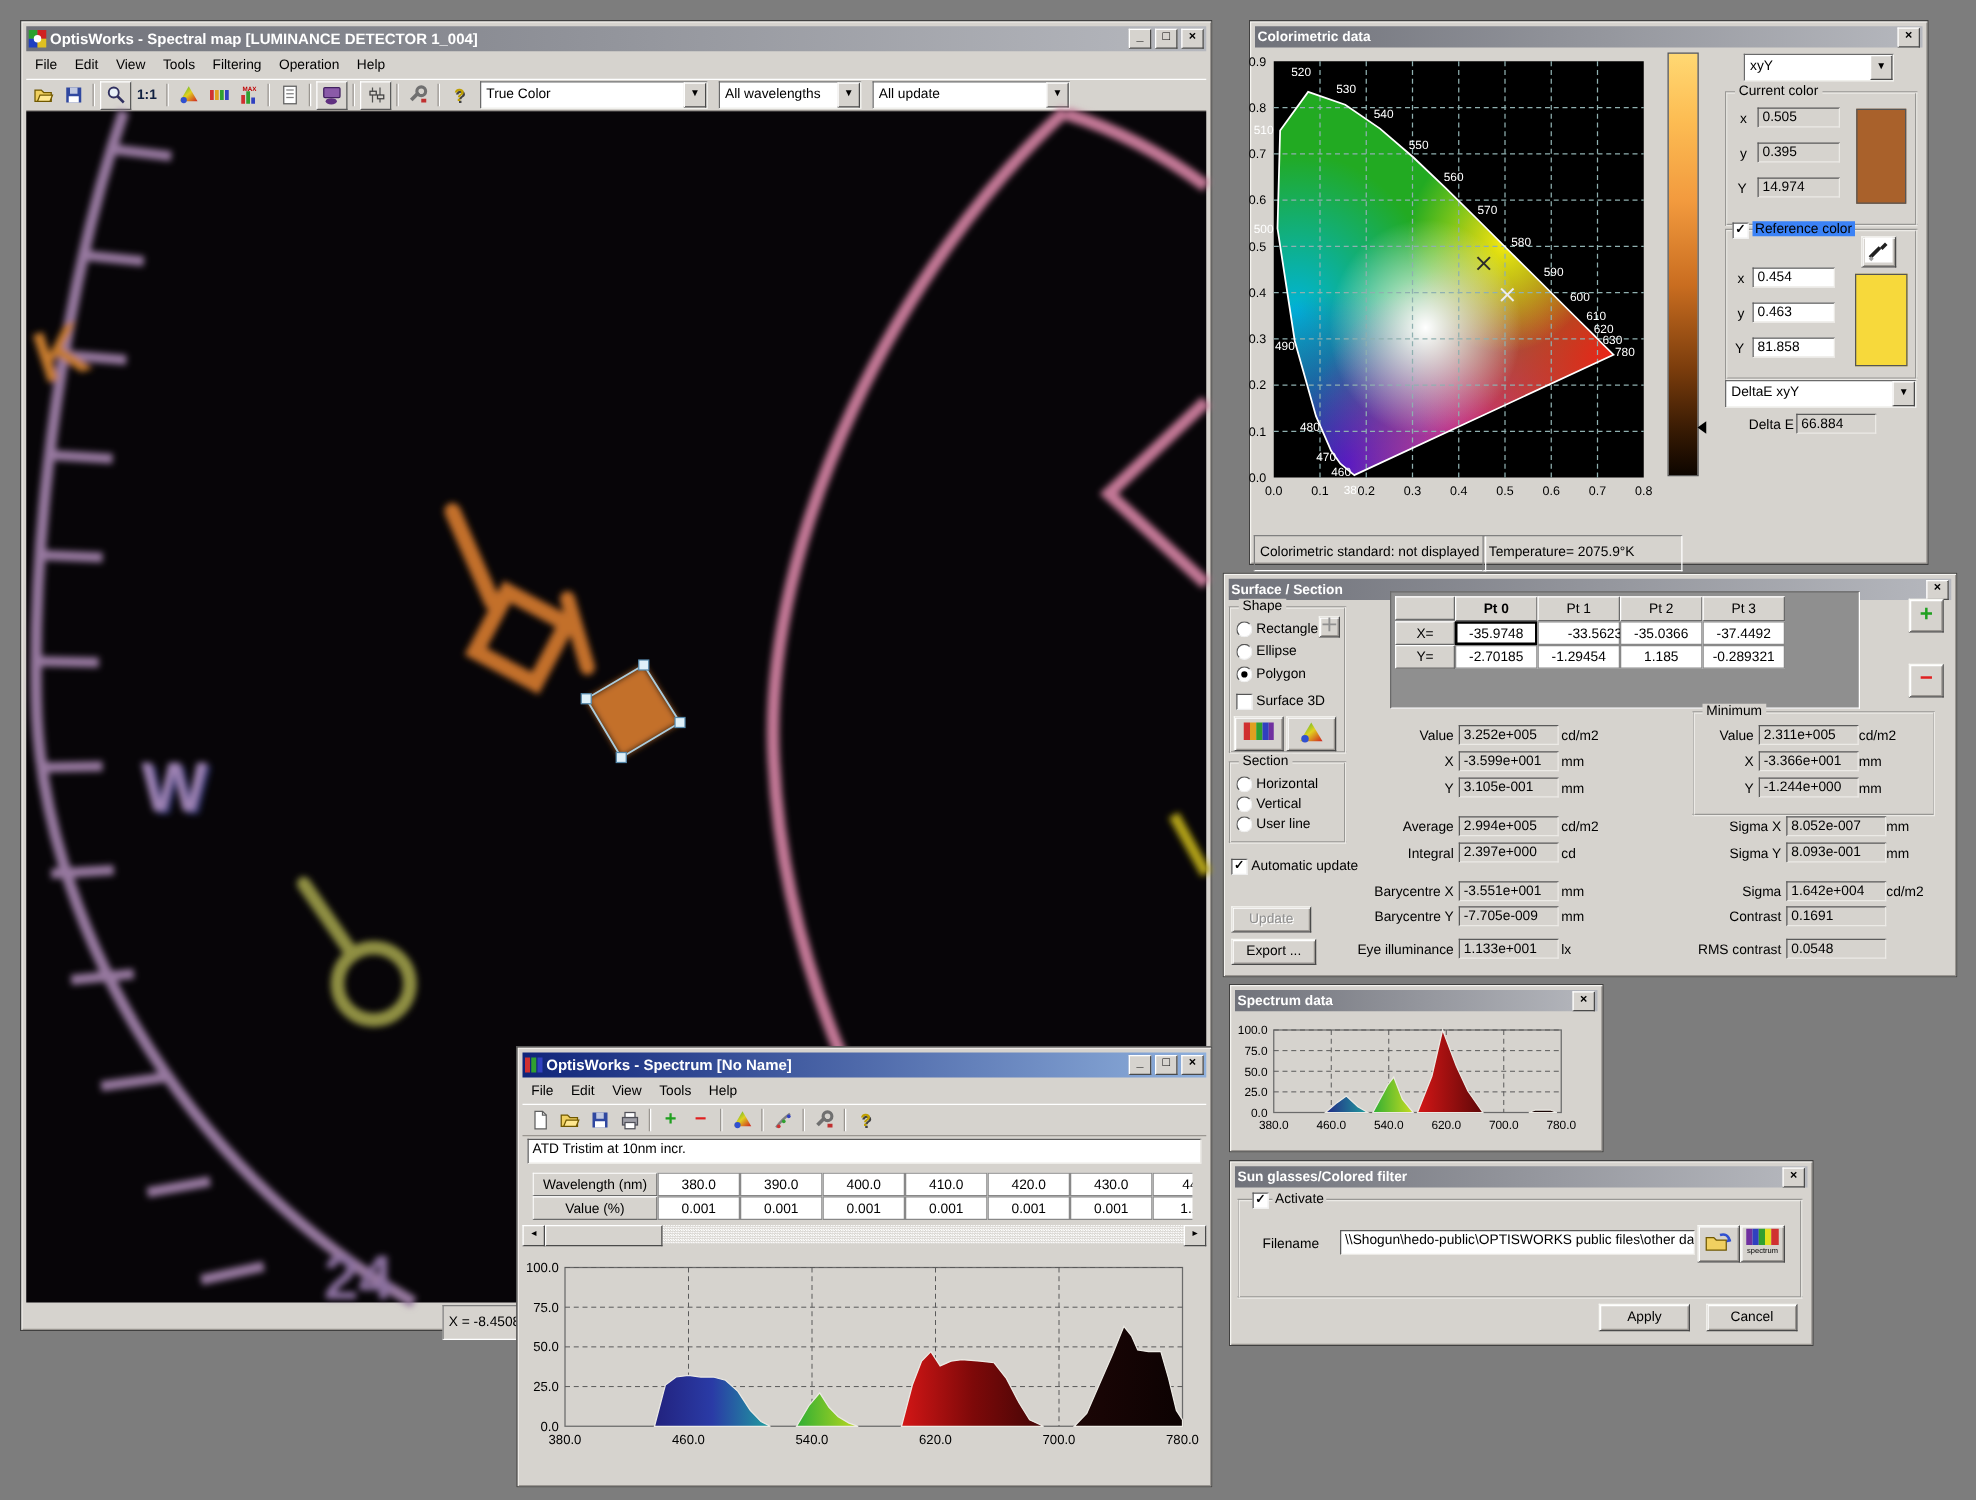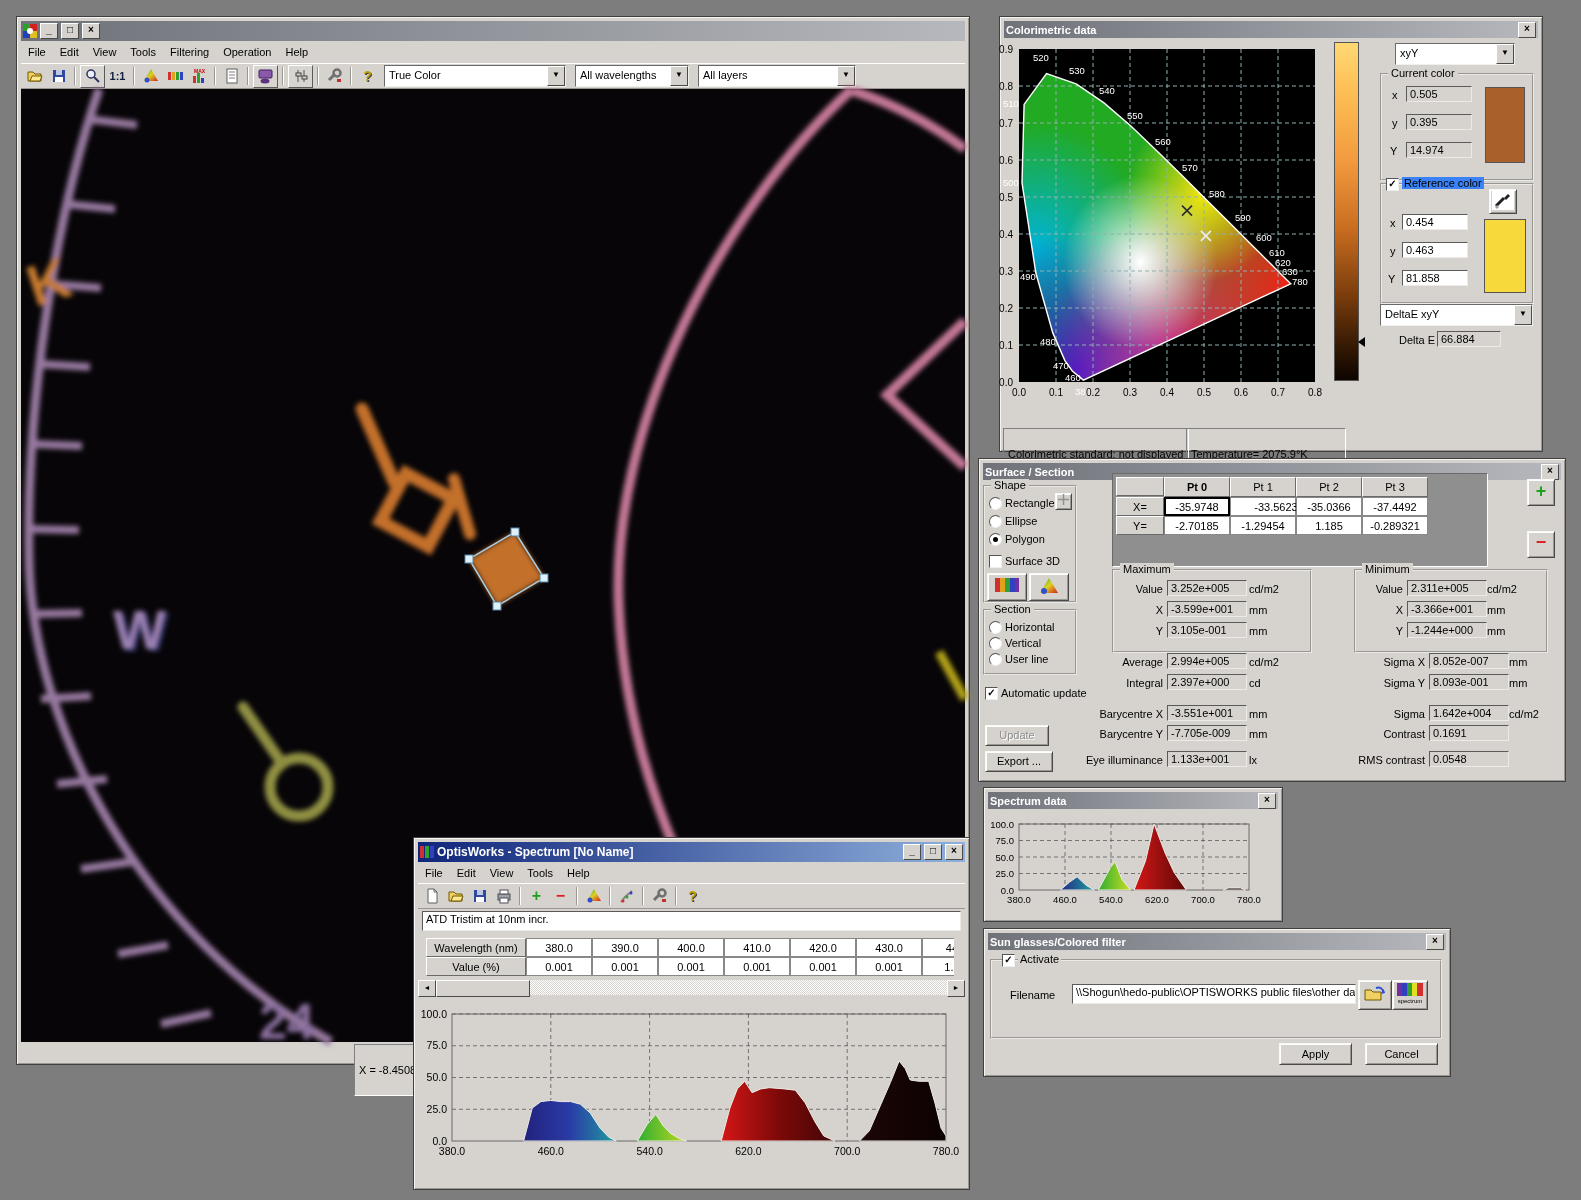--- a/index.html
+++ b/index.html
@@ -37,21 +37,21 @@
   .gb{position:absolute;border:2px groove #eceae6}
   .gl{position:absolute;top:-8px;left:6px;background:#d6d3ce;padding:0 3px;white-space:nowrap}
   .btn{position:absolute;background:#d6d3ce;border:1px solid;border-color:#f8f8f4 #4a4a4a #4a4a4a #f8f8f4;
        box-shadow:inset 1px 1px 0 #fff, inset -1px -1px 0 #9a9691;text-align:center}
   .btn.dis{color:#8e8e8e;text-shadow:1px 1px 0 #fff}
   .radio{position:absolute;width:11px;height:11px;border-radius:50%;background:#fff;
          border:1px solid;border-color:#555 #eee #eee #555}
   .radio.sel::after{content:'';position:absolute;left:3px;top:3px;width:5px;height:5px;border-radius:50%;background:#000}
   .check{position:absolute;width:11px;height:11px;background:#fff;border:1px solid;border-color:#555 #eee #eee #555;
          font-size:10px;line-height:10px;text-align:center;font-weight:bold}
-  .statusfield{border:1px solid;border-color:#808080 #fff #fff #808080;padding:19px 4px;white-space:nowrap;overflow:hidden}
+  .statusfield{border:1px solid;border-color:#808080 #fff #fff #808080;padding:7px 4px;white-space:nowrap;overflow:hidden}
   .hcell{background:#d6d3ce;border:1px solid;border-color:#fff #6a6a6a #6a6a6a #fff;
          display:inline-flex;align-items:center;justify-content:center;box-sizing:border-box;height:19px;vertical-align:top}
   .dcell{background:#fff;border:1px solid #888;display:inline-flex;align-items:center;justify-content:center;
          box-sizing:border-box;height:19px;vertical-align:top}
   .trow{white-space:nowrap;height:19px}
   .sarr{width:16px;height:15px;background:#d6d3ce;border:1px solid;border-color:#fff #4a4a4a #4a4a4a #fff;
         font-size:7px;line-height:14px;text-align:center;flex:none}
   .hscroll{position:absolute;height:15px;display:flex;background:repeating-conic-gradient(#fff 0 25%,#d6d3ce 0 50%) 0 0/2px 2px}
   .thumb{width:92px;height:15px;background:#d6d3ce;border:1px solid;border-color:#fff #4a4a4a #4a4a4a #fff;flex:none}
 </style>
@@ -60,20 +60,21 @@
 
 <div class="win" style="left:16px;top:16px;width:952px;height:1047px;z-index:1">
   <div class="tb inactive">
     <svg width="14" height="14">
         <rect x="0" y="0" width="7" height="7" fill="#2ca02c"></rect>
         <rect x="7" y="0" width="7" height="7" fill="#d02020"></rect>
         <rect x="0" y="7" width="7" height="7" fill="#2040c0"></rect>
         <rect x="7" y="7" width="7" height="7" fill="#e0c020"></rect>
         <circle cx="7" cy="7" r="3" fill="#fff"></circle>
       </svg>
+    <span class="t">OptisWorks - Spectral map [LUMINANCE DETECTOR 1_004]</span>
     <span class="wbtn">_</span>
     <span class="wbtn">□</span>
     <span class="wbtn">×</span>
   </div>
   <div class="menubar" style="top:26px">
       <span class="mi">File</span>
       <span class="mi">Edit</span>
       <span class="mi">View</span>
       <span class="mi">Tools</span>
       <span class="mi">Filtering</span>
@@ -169,21 +170,21 @@
     <span class="tbtn" style="font-weight:bold;font-size:14px;color:#c0a000;text-shadow:1px 1px 0 #404040">?</span>
     <span class="combo" style="width:180px;margin-left:4px">
       <span class="cv">True Color</span>
       <span class="ca">▼</span>
     </span>
     <span class="combo" style="width:112px;margin-left:8px">
       <span class="cv">All wavelengths</span>
       <span class="ca">▼</span>
     </span>
     <span class="combo" style="width:156px;margin-left:8px">
-      <span class="cv">All layers</span>
+      <span class="cv">All update</span>
       <span class="ca">▼</span>
     </span>
   </div>
 
   <svg class="abs" style="left:4px;top:72px" width="944" height="953" viewBox="0 0 944 953">
     <defs>
         <filter id="mblur" x="-20%" y="-20%" width="140%" height="140%">
           <feGaussianBlur stdDeviation="2.4"></feGaussianBlur>
         </filter>
       </defs>
@@ -445,23 +446,20 @@
 
   <div class="abs" style="left:133px;top:14px;width:374px;height:92px;background:#8f8f8f;border:1px solid;border-color:#6a6a6a #fff #fff #6a6a6a"></div>
   <div class="abs" id="pts-table" style="left:137px;top:18px">
       <div class="trow" style="height: 20px;"><span class="hcell" style="width: 48px;"></span><span class="hcell" style="width: 66px; font-weight: bold; height: 20px;">Pt 0</span><span class="hcell" style="width: 66px; height: 20px;">Pt 1</span><span class="hcell" style="width: 66px; height: 20px;">Pt 2</span><span class="hcell" style="width: 66px; height: 20px;">Pt 3</span></div>
       <div class="trow"><span class="hcell" style="width: 48px;">X=</span><span class="dcell" style="width: 66px; border: 2px solid rgb(0, 0, 0);">-35.9748</span><span class="dcell" style="width: 66px; padding-left: 26px;">-33.5623</span><span class="dcell" style="width: 66px;">-35.0366</span><span class="dcell" style="width: 66px;">-37.4492</span></div>
       <div class="trow"><span class="hcell" style="width: 48px;">Y=</span><span class="dcell" style="width: 66px;">-2.70185</span><span class="dcell" style="width: 66px;">-1.29454</span><span class="dcell" style="width: 66px;">1.185</span><span class="dcell" style="width: 66px;">-0.289321</span></div>
     </div>
   <span class="btn" style="left:548px;top:20px;width:26px;height:25px;font-size:18px;font-weight:bold;color:#20a020;line-height:23px">+</span>
   <span class="btn" style="left:548px;top:72px;width:26px;height:25px;font-size:18px;font-weight:bold;color:#e02020;line-height:21px">−</span>
 
-  <div class="gb" style="left:133px;top:110px;width:196px;height:80px">
-    <span class="gl">Maximum</span>
-  </div>
   <span class="lbl r" style="left:138px;top:124px;width:46px">Value</span>
   <span class="field" style="left:188px;top:121px;width:72px">3.252e+005</span>
   <span class="lbl" style="left:270px;top:124px">cd/m2</span>
   <span class="lbl r" style="left:138px;top:145px;width:46px">X</span>
   <span class="field" style="left:188px;top:142px;width:72px">-3.599e+001</span>
   <span class="lbl" style="left:270px;top:145px">mm</span>
   <span class="lbl r" style="left:138px;top:166px;width:46px">Y</span>
   <span class="field" style="left:188px;top:163px;width:72px">3.105e-001</span>
   <span class="lbl" style="left:270px;top:166px">mm</span>
 

